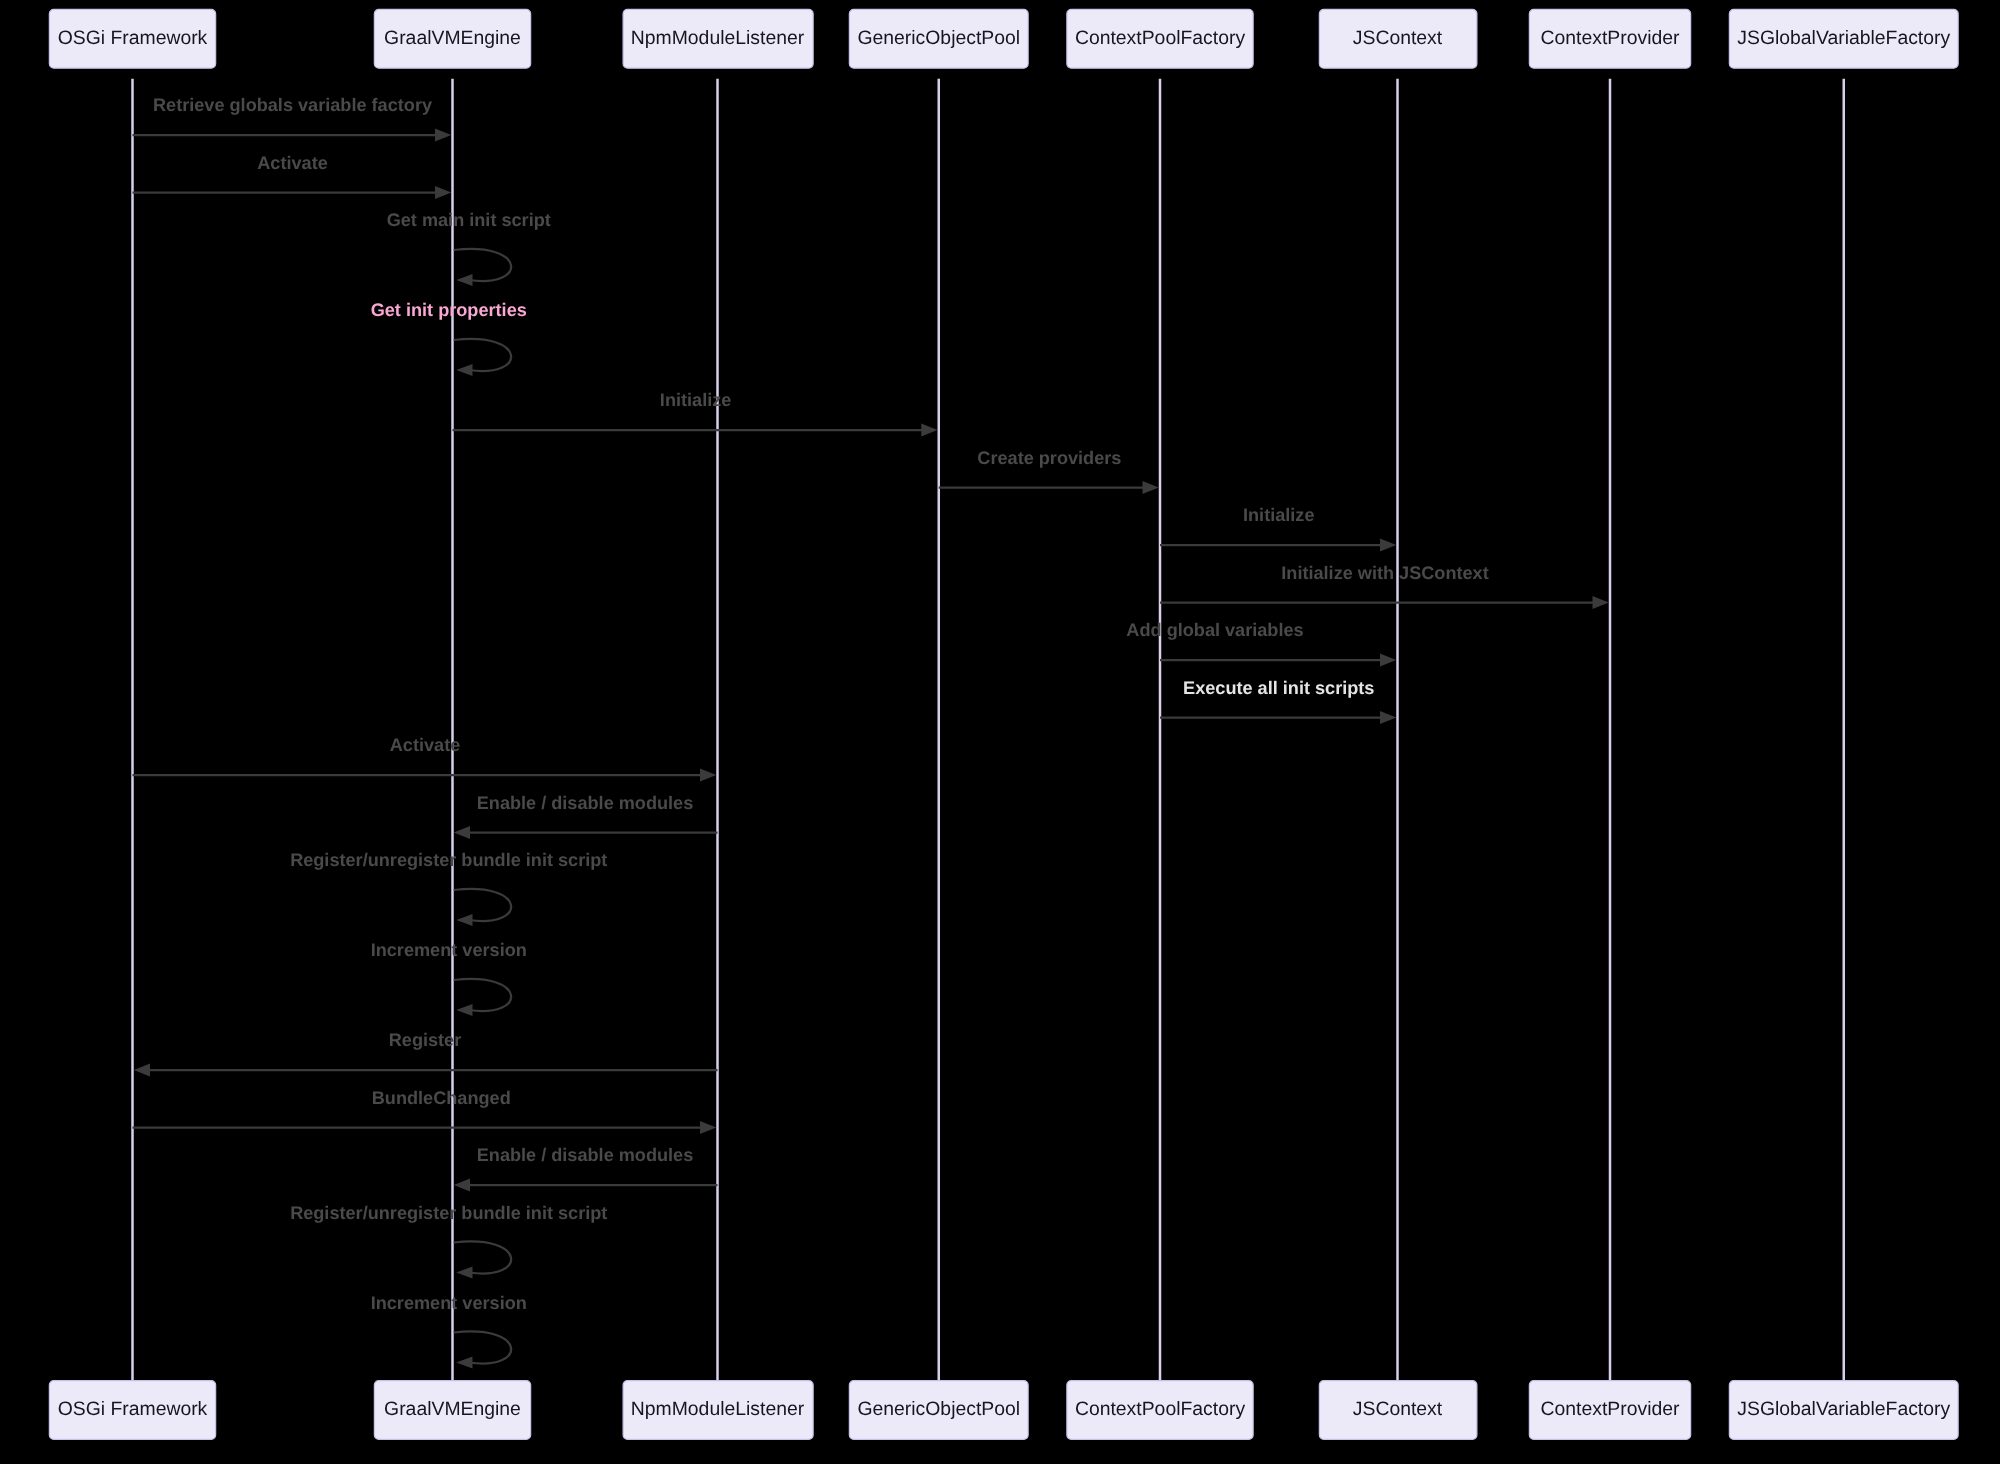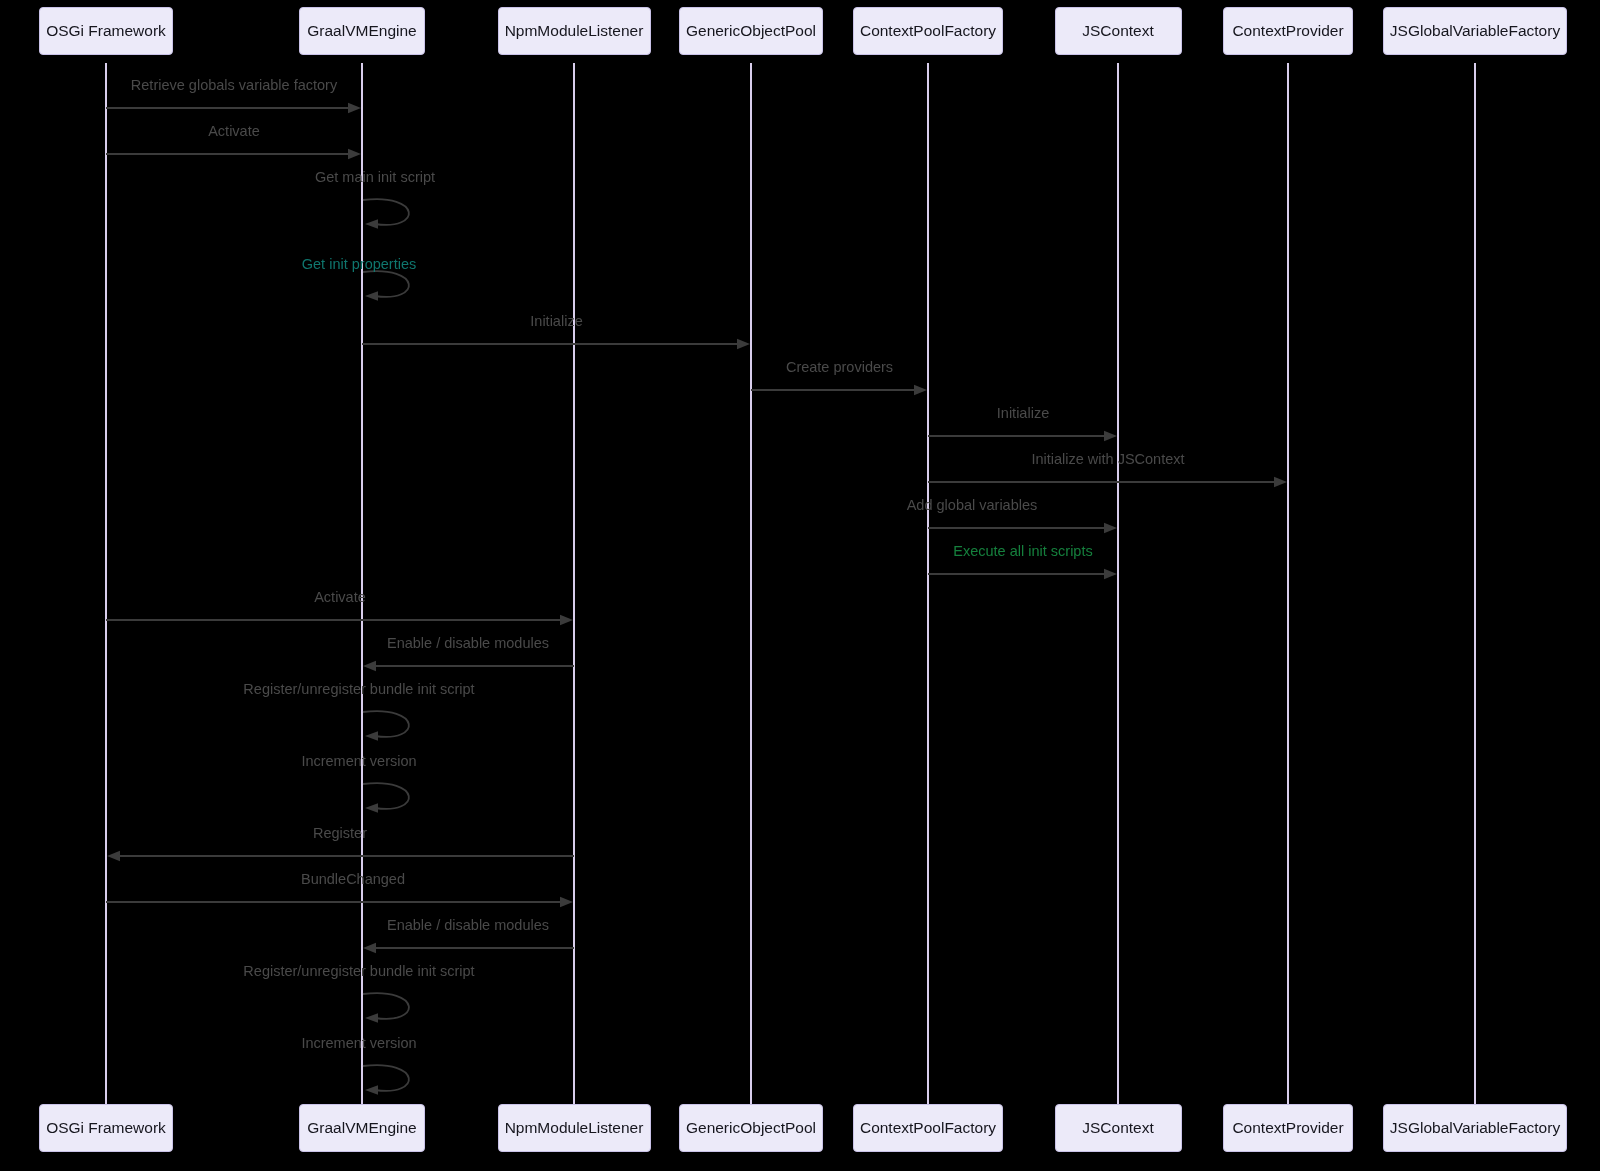--- a/index.html
+++ b/index.html
@@ -18,21 +18,21 @@
     border-radius:4px;
     border:1px solid transparent;
     box-sizing:border-box;
     font-size:15.5px;
     z-index:2;
     white-space:nowrap;
   }
   .msg-label{
     position:absolute;
     height:16px;line-height:16px;
-    font-size:14.5px;font-weight:400;
+    font-size:14.5px;font-weight:700;
     white-space:nowrap;
     transform:translateX(-50%);
     z-index:2;
   }
 </style>
 </head>
 <body>
 
 <div class="diagram" style="background: rgb(0, 0, 0);">
     <svg width="1600" height="1171">
@@ -79,27 +79,27 @@
       <line x1="574" y1="948" x2="372" y2="948" stroke="#3B3B3B" stroke-width="1.8"></line>
       <polygon points="363,948 376,942.8 376,953.2" fill="#3B3B3B"></polygon>
       <path d="M 363,994 C 422,987 422,1025 375,1018" fill="none" stroke="#3B3B3B" stroke-width="1.8"></path>
       <polygon points="365,1018 378,1013.2 378,1022.8" fill="#3B3B3B"></polygon>
       <path d="M 363,1066 C 422,1059 422,1097 375,1090" fill="none" stroke="#3B3B3B" stroke-width="1.8"></path>
       <polygon points="365,1090 378,1085.2 378,1094.8" fill="#3B3B3B"></polygon>
     </svg>
     <div class="msg-label" style="left: 234px; top: 77px; color: rgb(74, 74, 74);">Retrieve globals variable factory</div>
     <div class="msg-label" style="left: 234px; top: 123px; color: rgb(74, 74, 74);">Activate</div>
     <div class="msg-label" style="left: 375px; top: 169px; color: rgb(74, 74, 74);">Get main init script</div>
-    <div class="msg-label" style="left: 359px; top: 256px; color: #0f766e;">Get init properties</div>
+    <div class="msg-label" style="left: 359px; top: 241px; color: #f9a8d4;">Get init properties</div>
     <div class="msg-label" style="left: 556.5px; top: 313px; color: rgb(74, 74, 74);">Initialize</div>
     <div class="msg-label" style="left: 839.5px; top: 359px; color: rgb(74, 74, 74);">Create providers</div>
     <div class="msg-label" style="left: 1023px; top: 405px; color: rgb(74, 74, 74);">Initialize</div>
     <div class="msg-label" style="left: 1108px; top: 451px; color: rgb(74, 74, 74);">Initialize with JSContext</div>
     <div class="msg-label" style="left: 972px; top: 497px; color: rgb(74, 74, 74);">Add global variables</div>
-    <div class="msg-label" style="left: 1023px; top: 543px; color: #15803d;">Execute all init scripts</div>
+    <div class="msg-label" style="left: 1023px; top: 543px; color: #e5e5e5;">Execute all init scripts</div>
     <div class="msg-label" style="left: 340px; top: 589px; color: rgb(74, 74, 74);">Activate</div>
     <div class="msg-label" style="left: 468px; top: 635px; color: rgb(74, 74, 74);">Enable / disable modules</div>
     <div class="msg-label" style="left: 359px; top: 681px; color: rgb(74, 74, 74);">Register/unregister bundle init script</div>
     <div class="msg-label" style="left: 359px; top: 753px; color: rgb(74, 74, 74);">Increment version</div>
     <div class="msg-label" style="left: 340px; top: 825px; color: rgb(74, 74, 74);">Register</div>
     <div class="msg-label" style="left: 353px; top: 871px; color: rgb(74, 74, 74);">BundleChanged</div>
     <div class="msg-label" style="left: 468px; top: 917px; color: rgb(74, 74, 74);">Enable / disable modules</div>
     <div class="msg-label" style="left: 359px; top: 963px; color: rgb(74, 74, 74);">Register/unregister bundle init script</div>
     <div class="msg-label" style="left: 359px; top: 1035px; color: rgb(74, 74, 74);">Increment version</div>
     <div class="actor" style="left: 39px; top: 7px; width: 134px; background: rgb(236, 234, 249); border-color: rgb(201, 194, 232); color: rgb(22, 22, 30);">

